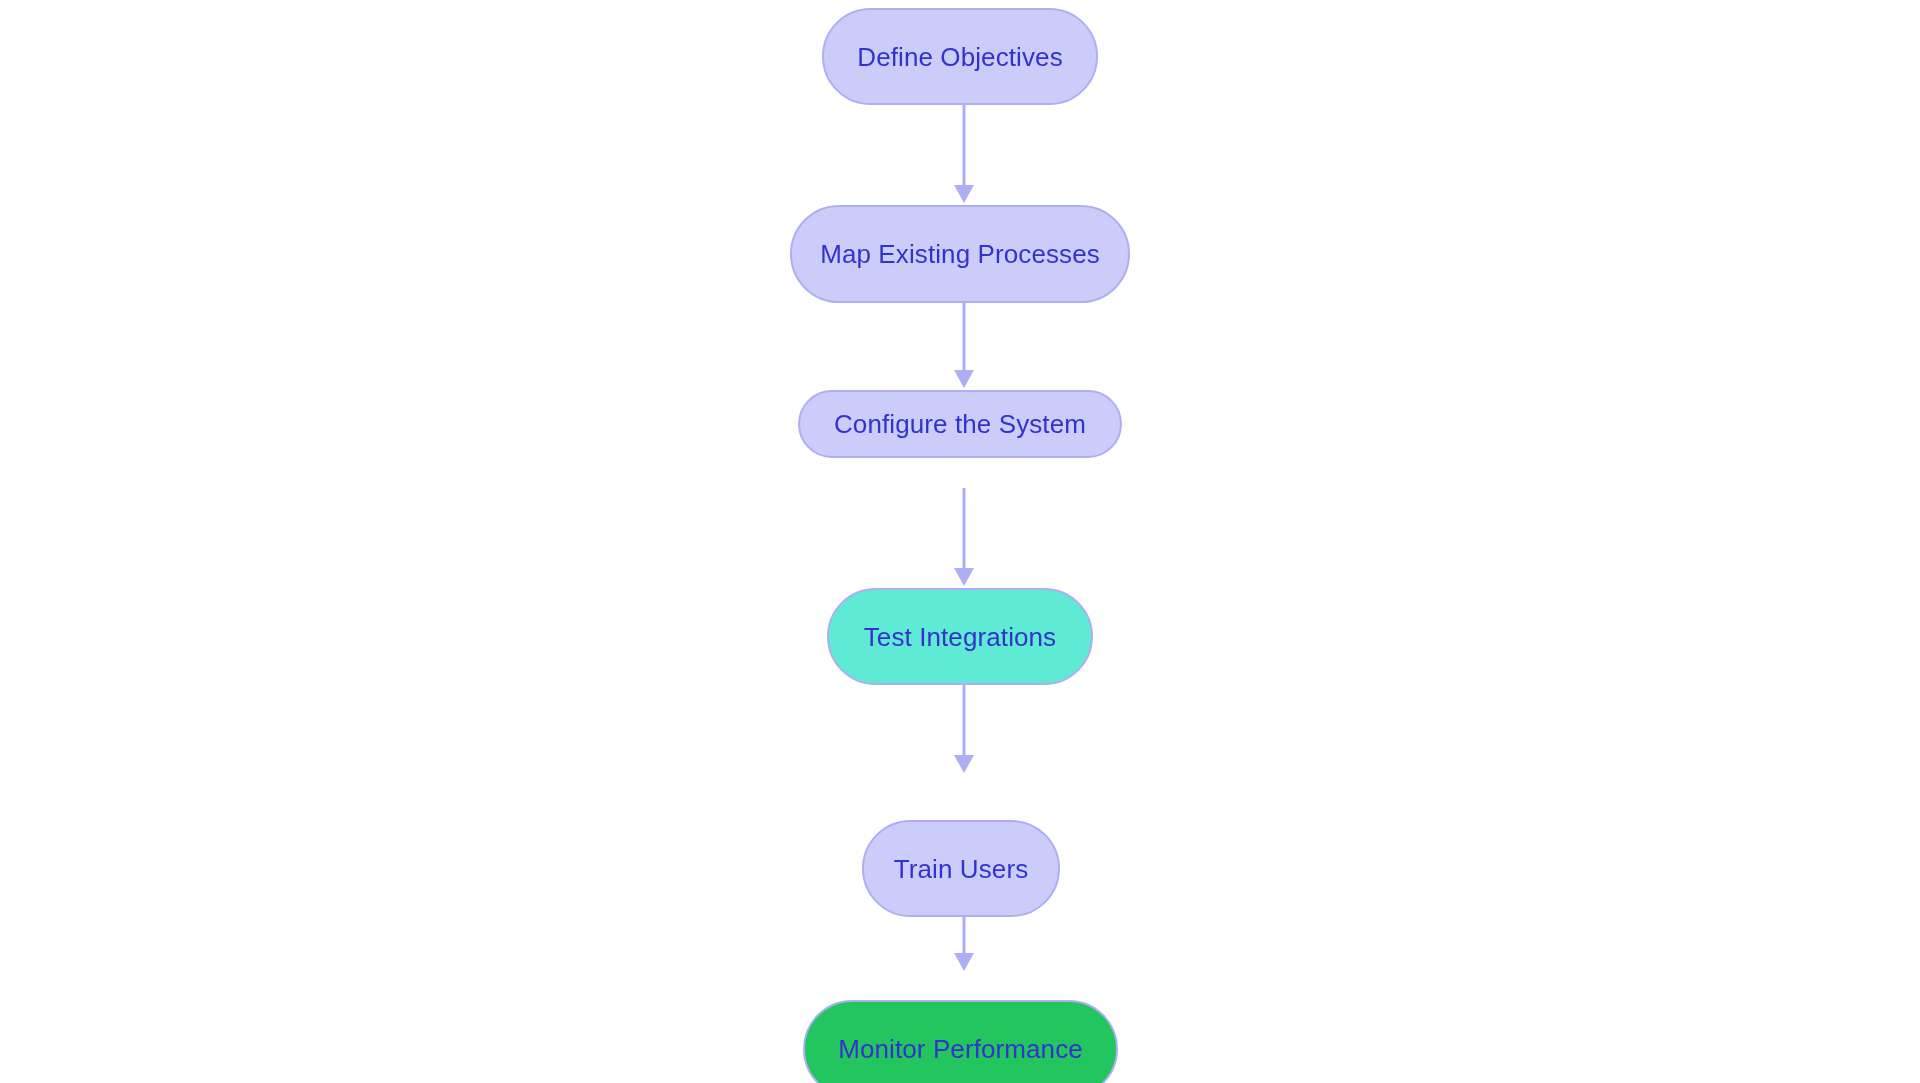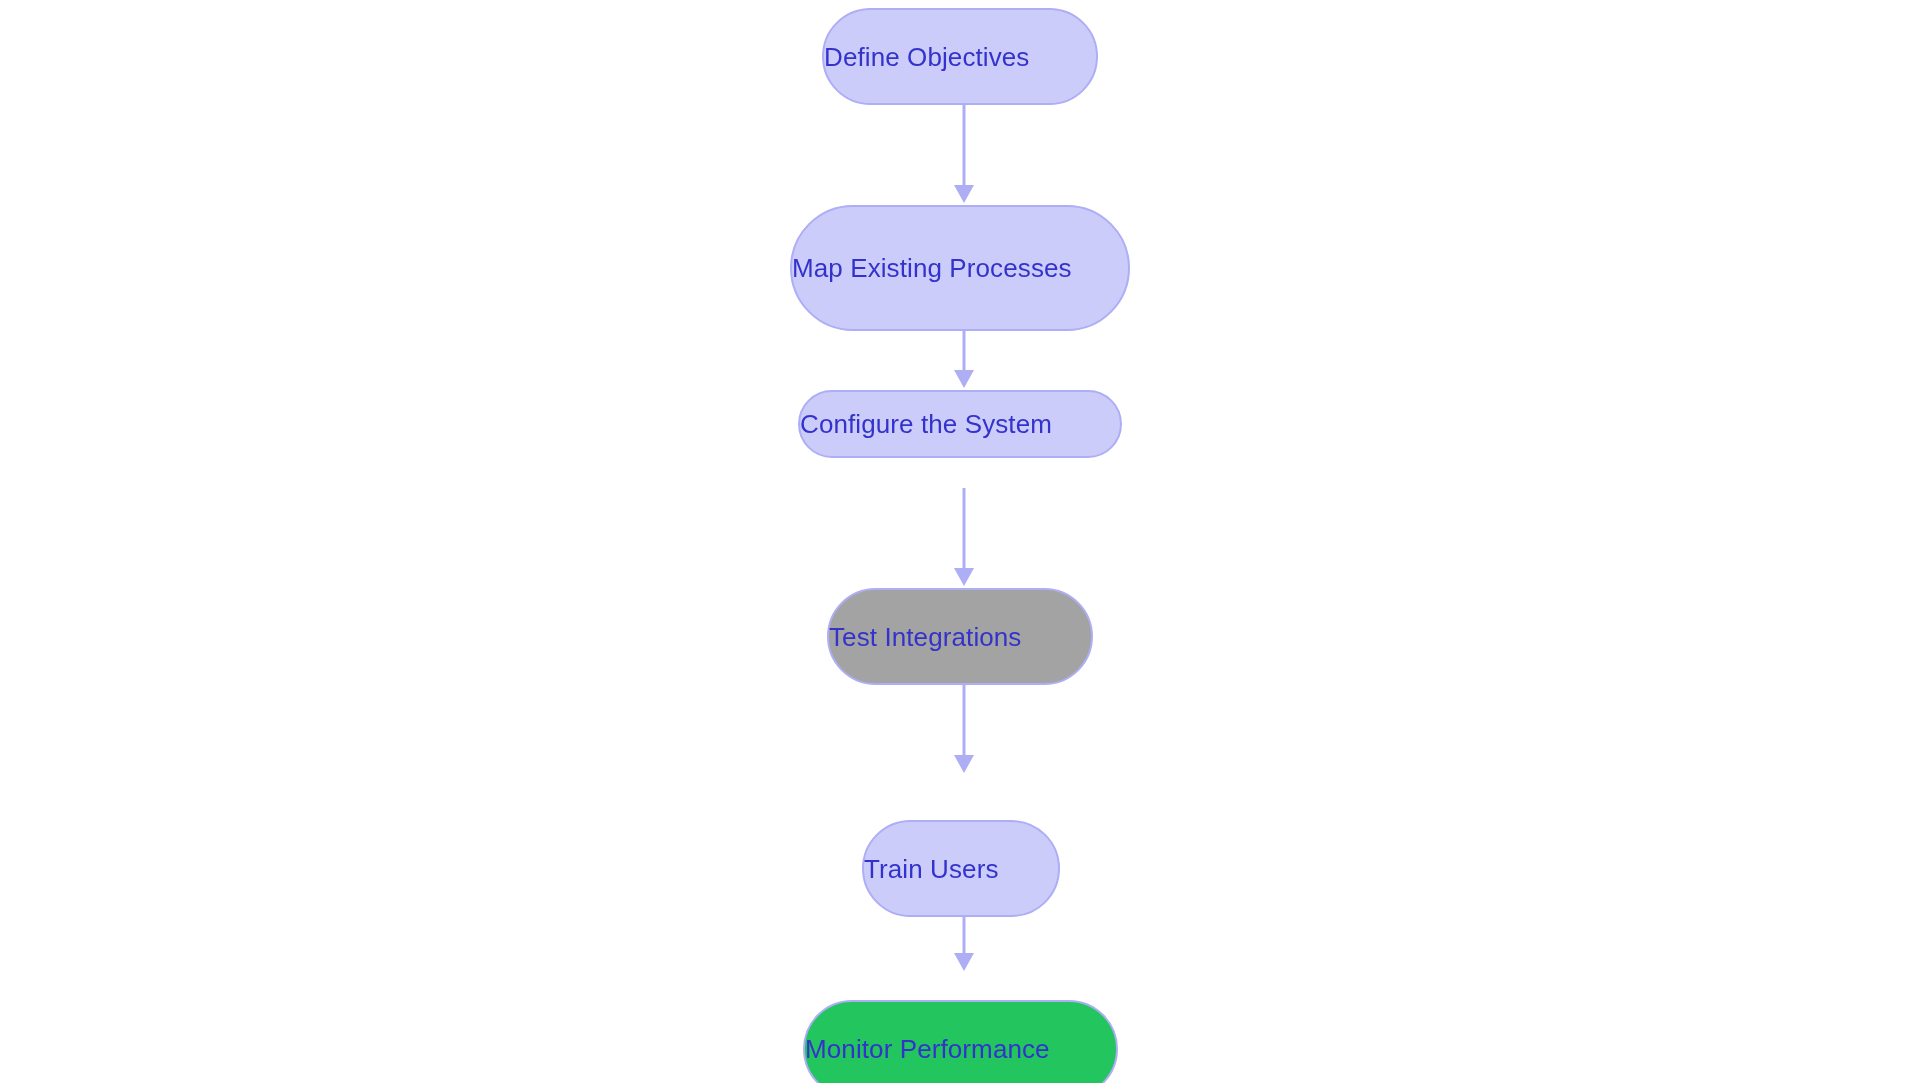--- a/index.html
+++ b/index.html
@@ -17,21 +17,21 @@
     position: relative;
     width: 1920px;
     height: 1083px;
     background: #ffffff;
   }
   .flow-node {
     position: absolute;
     box-sizing: border-box;
     display: flex;
     align-items: center;
-    justify-content: flex-start;
+    justify-content: center;
     background: #ccccfb;
     border: 2px solid #aeaef5;
     border-radius: 9999px;
     color: #3333cc;
     font-family: "Liberation Sans", sans-serif;
     font-size: 26px;
     font-weight: 400;
     line-height: 1;
     white-space: nowrap;
     letter-spacing: 0.1px;
@@ -85,29 +85,29 @@
     <svg width="24" height="101" viewBox="0 0 24 101">
       <line x1="12" y1="0" x2="12" y2="83" stroke="#aeaef5" stroke-width="3"></line>
       <polygon points="2,81 22,81 12,99" fill="#aeaef5"></polygon>
     </svg>
   </div>
 
   <div class="flow-node" style="left: 822px; top: 8px; width: 276px; height: 97px; background: rgb(204, 204, 251); border-color: rgb(174, 174, 245); color: rgb(51, 51, 204);">
     <span class="flow-node-label">Define Objectives</span>
   </div>
 
-  <div class="flow-node" style="left: 790px; top: 205px; width: 340px; height: 126px; background: rgb(204, 204, 251); border-color: rgb(174, 174, 245); color: rgb(51, 51, 204);">
+  <div class="flow-node" style="left: 790px; top: 205px; width: 340px; height: 98px; background: rgb(204, 204, 251); border-color: rgb(174, 174, 245); color: rgb(51, 51, 204);">
     <span class="flow-node-label">Map Existing Processes</span>
   </div>
 
   <div class="flow-node" style="left: 798px; top: 390px; width: 324px; height: 68px; background: rgb(204, 204, 251); border-color: rgb(174, 174, 245); color: rgb(51, 51, 204);">
     <span class="flow-node-label">Configure the System</span>
   </div>
 
-  <div class="flow-node" style="left: 827px; top: 588px; width: 266px; height: 97px; background: #a3a3a3; border-color: rgb(174, 174, 245); color: rgb(51, 51, 204);">
+  <div class="flow-node" style="left: 827px; top: 588px; width: 266px; height: 97px; background: #5eead4; border-color: rgb(174, 174, 245); color: rgb(51, 51, 204);">
     <span class="flow-node-label">Test Integrations</span>
   </div>
 
   <div class="flow-node" style="left: 862px; top: 820px; width: 198px; height: 97px; background: rgb(204, 204, 251); border-color: rgb(174, 174, 245); color: rgb(51, 51, 204);">
     <span class="flow-node-label">Train Users</span>
   </div>
 
   <div class="flow-node" style="left: 803px; top: 1000px; width: 315px; height: 98px; background: #22c55e; border-color: rgb(174, 174, 245); color: rgb(51, 51, 204);">
     <span class="flow-node-label">Monitor Performance</span>
   </div>

